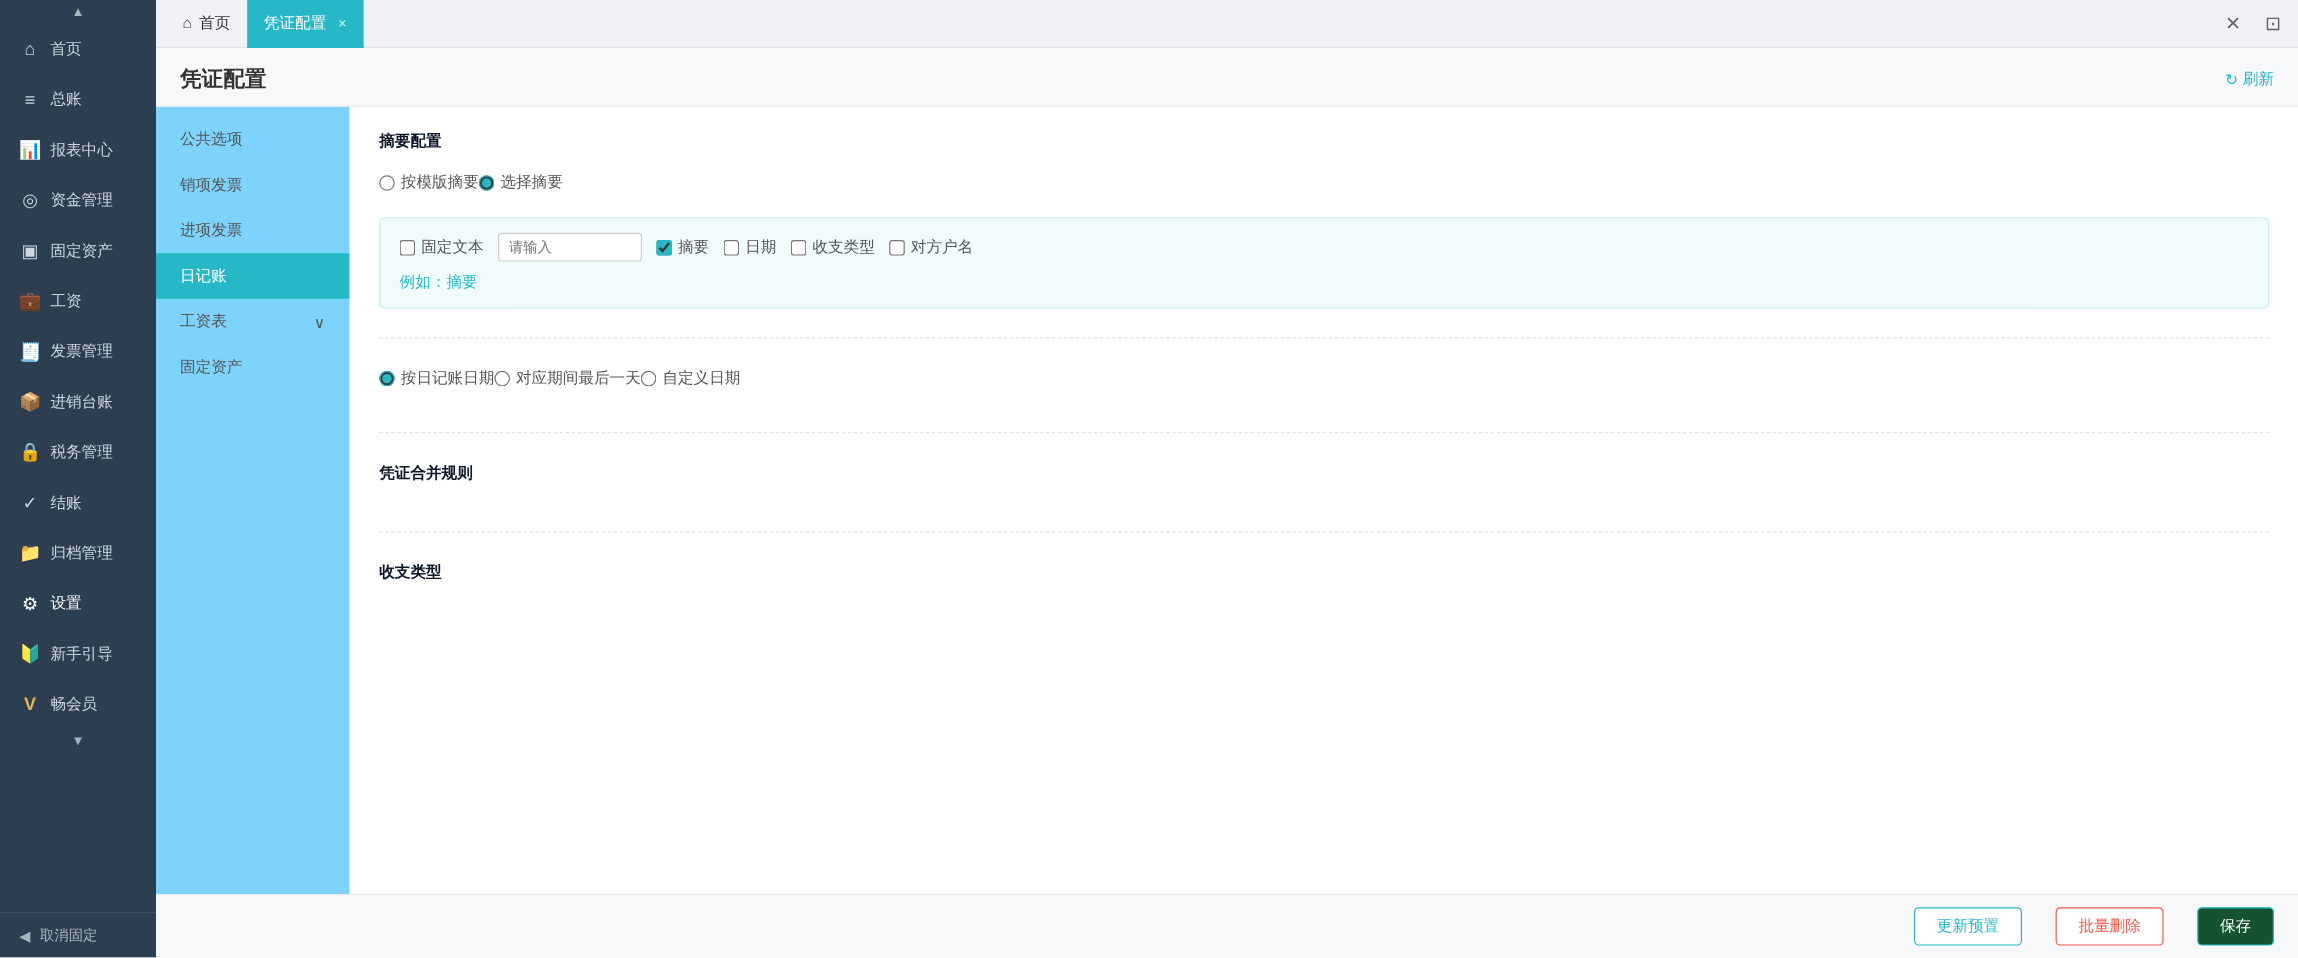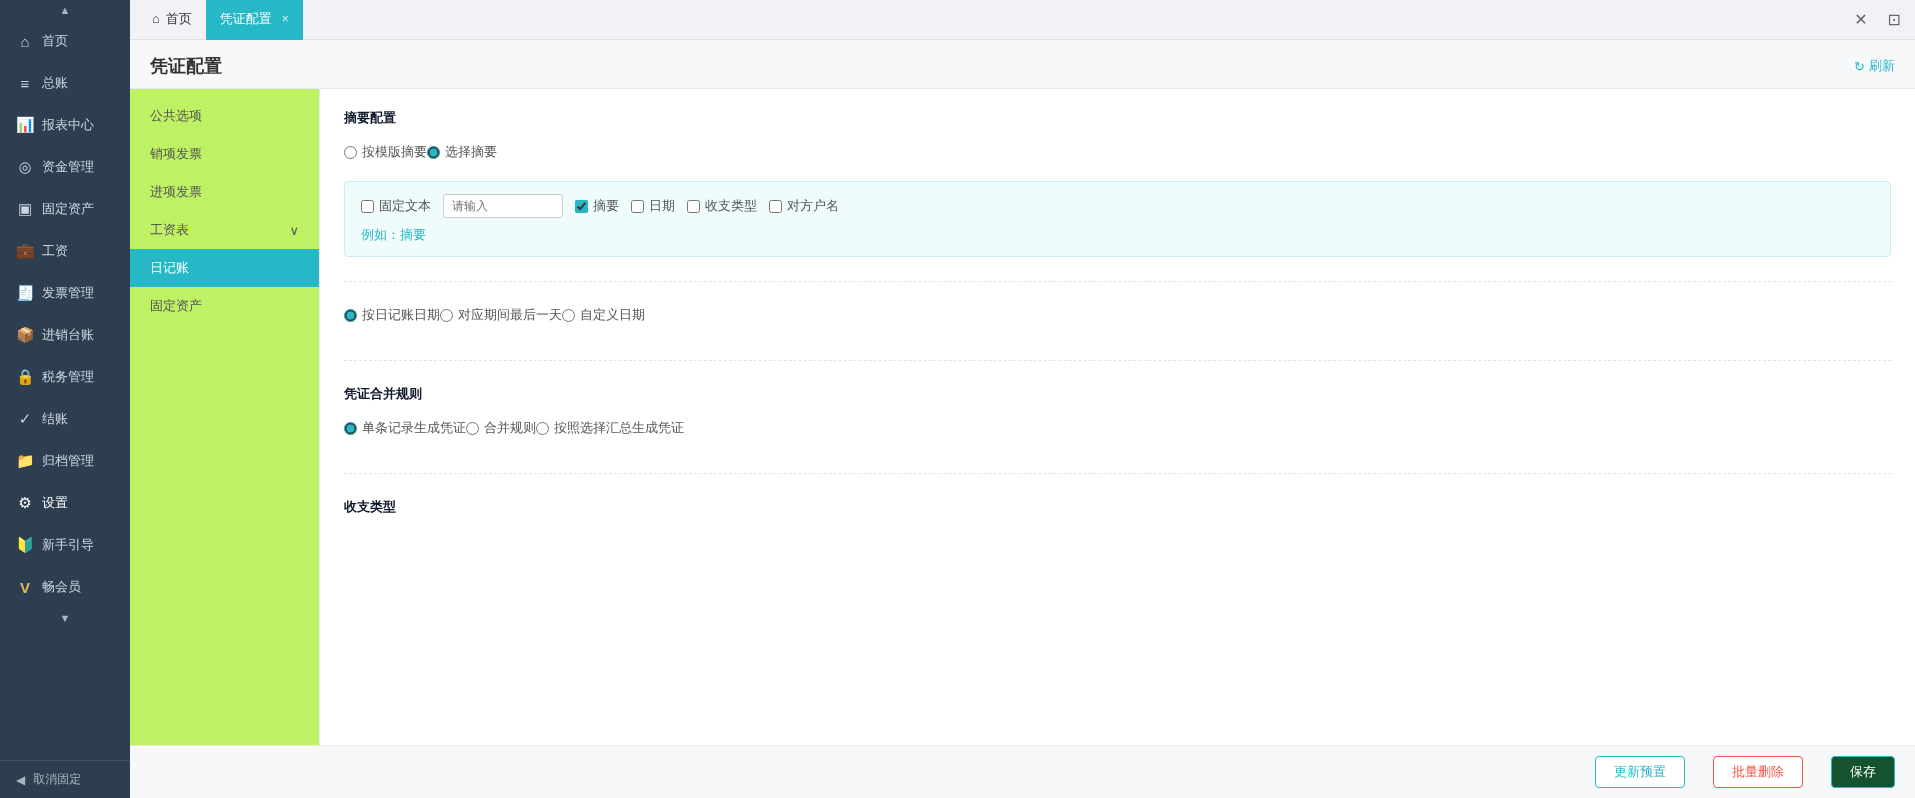--- a/index.html
+++ b/index.html
@@ -140,23 +140,23 @@
 
     
     .split-layout {
       display: flex;
       flex: 1;
       overflow: hidden;
     }
 
     
     .left-nav {
-      width: 190px;
+      width: 162px;
       border-right: 1px solid #e8eaec;
-      background: #bef264;
+      background: #7dd3fc;
       flex-shrink: 0;
       padding-top: 8px;
     }
     .left-nav-item {
       padding: 10px 20px;
       cursor: pointer;
       color: #555;
       font-size: 13px;
       display: flex;
       align-items: center;
@@ -382,26 +382,26 @@
       <div class="left-nav">
         <div class="left-nav-item">
           <span>公共选项</span>
         </div>
         <div class="left-nav-item">
           <span>销项发票</span>
         </div>
         <div class="left-nav-item">
           <span>进项发票</span>
         </div>
+        <div class="left-nav-item active">
+          <span>日记账</span>
+        </div>
         <div class="left-nav-item">
           <span>工资表</span>
           <span>∨</span>
-        </div>
-        <div class="left-nav-item active">
-          <span>日记账</span>
         </div>
         <div class="left-nav-item">
           <span>固定资产</span>
         </div>
       </div>
 
       <div class="right-content">
 
         <div class="section">
           <div class="section-title">摘要配置</div>
@@ -457,34 +457,20 @@
             </label>
             <label class="radio-label">
               <input type="radio" name="voucher-date" style="">
               <span>自定义日期</span>
             </label>
           </div>
         </div>
 
         <div class="section">
           <div class="section-title">凭证合并规则</div>
-          <div class="radio-group">
-            <label class="radio-label">
-              <input type="radio" name="voucher-merge" checked="" style="">
-              <span>单条记录生成凭证</span>
-            </label>
-            <label class="radio-label">
-              <input type="radio" name="voucher-merge" style="">
-              <span>合并规则</span>
-            </label>
-            <label class="radio-label">
-              <input type="radio" name="voucher-merge" style="">
-              <span>按照选择汇总生成凭证</span>
-            </label>
-          </div>
         </div>
 
         <div class="section">
           <div class="section-title">收支类型</div>
         </div>
 
       </div>
     </div>
 
     <div class="bottom-bar">

